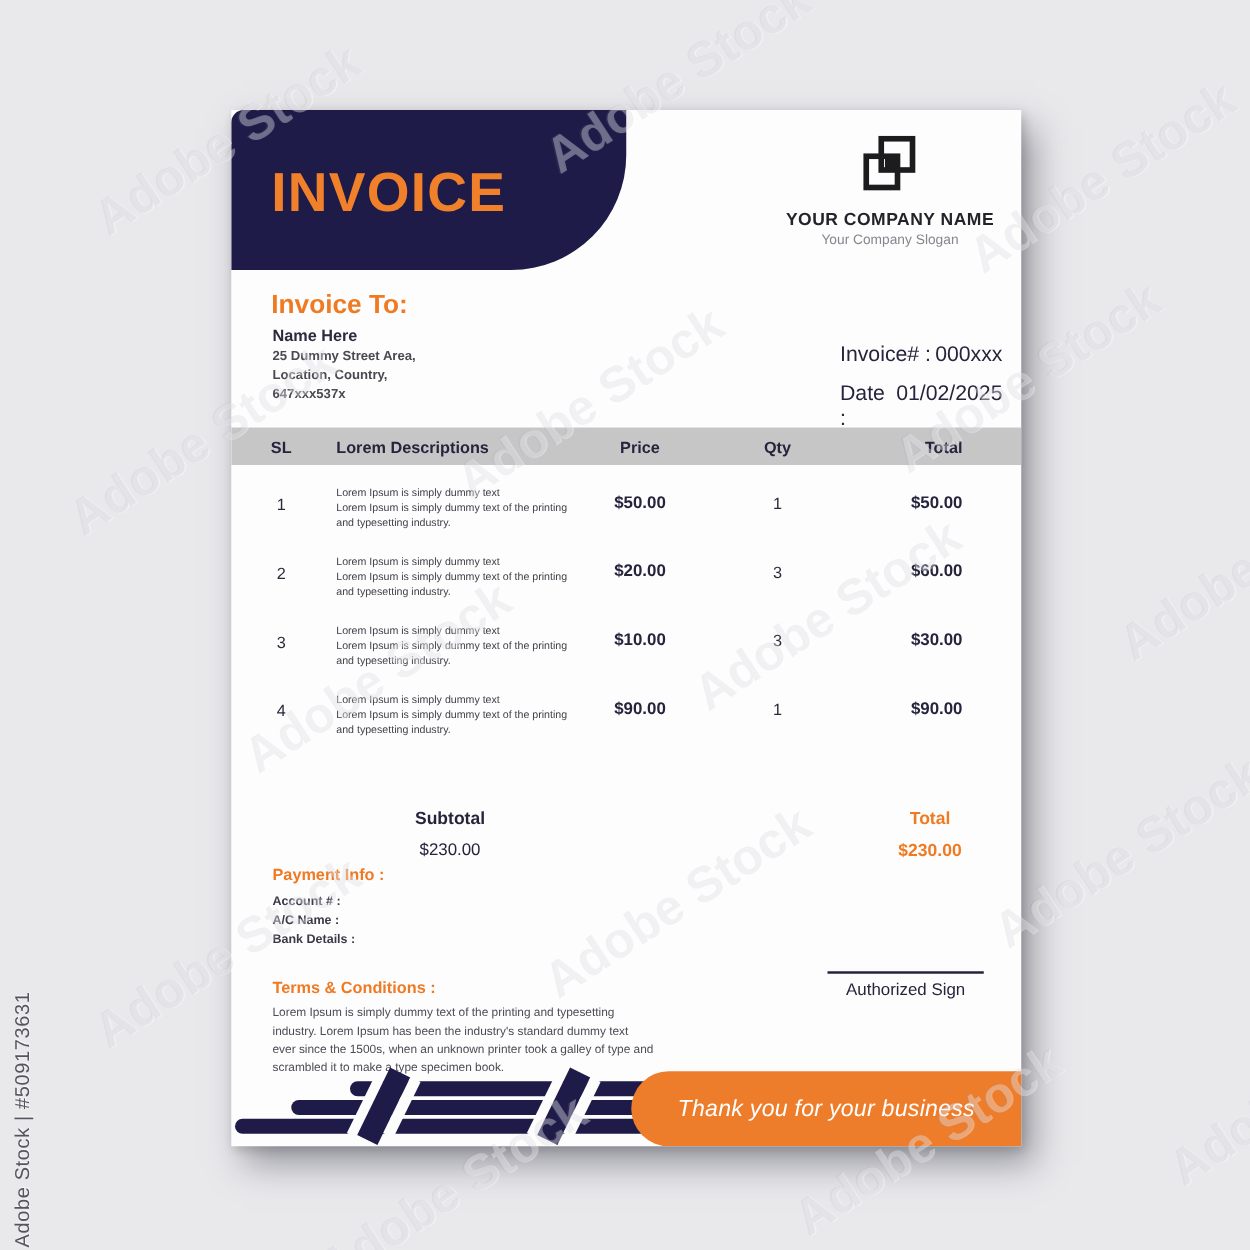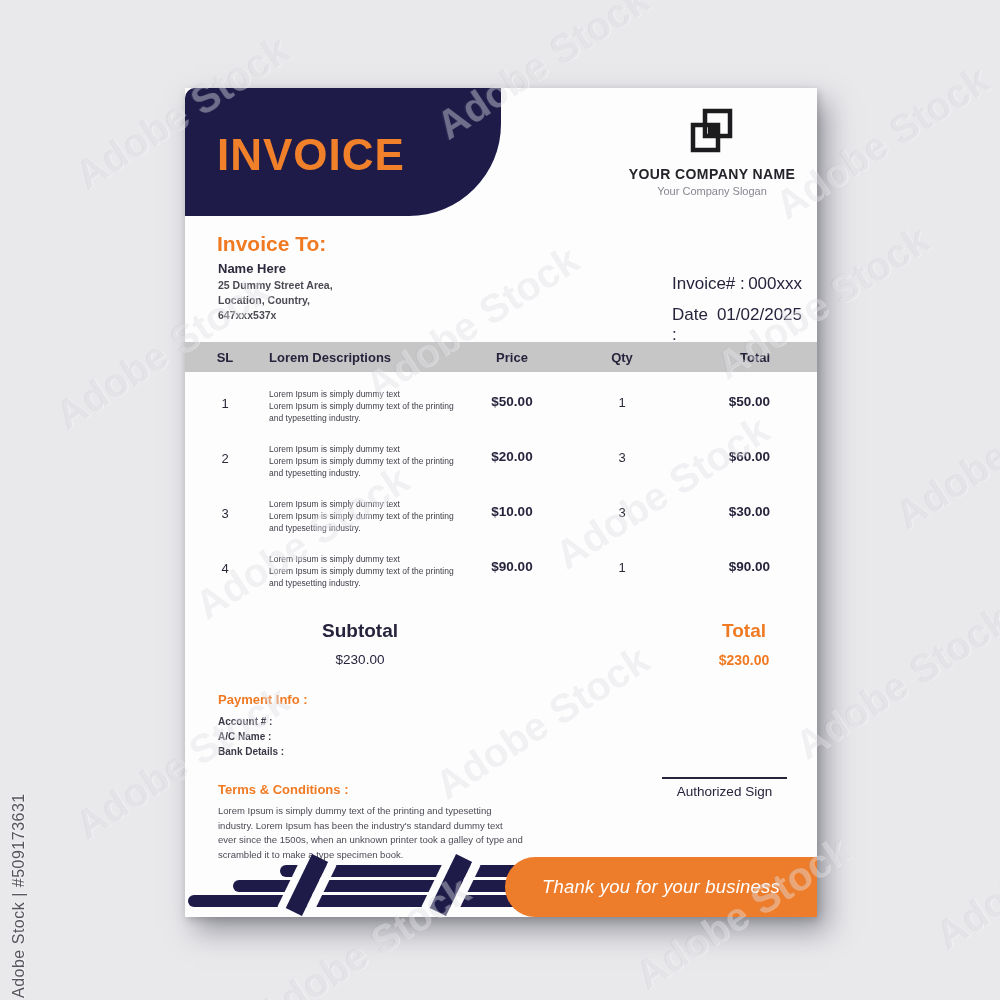--- a/index.html
+++ b/index.html
@@ -50,21 +50,21 @@
   .h-total,.c-total { text-align:right; }
   .rows { position:absolute; left:0; top:284px; width:100%; padding-top:16px; }
   .row { height:55px; align-items:start; }
   .c-sl { font-size:13px; color:#2b2a3a; padding-top:8px; }
   .c-desc { font-size:8.5px; color:#404049; line-height:12px; }
   .c-price,.c-total { font-size:13.5px; font-weight:bold; color:#26243c; padding-top:6px; }
   .c-qty { font-size:13px; color:#2b2a3a; padding-top:7px; }
   
   .sum { position:absolute; top:532px; width:150px; text-align:center; }
   .sum-subtotal { left:100px; } .sum-tax { left:246px; } .sum-total { left:484px; }
-  .sum-label { font-size:19px; font-weight:bold; color:#26243c; }
+  .sum-label { font-size:14px; font-weight:bold; color:#26243c;margin-top:26px; }
   .sum-value { font-size:13.5px; color:#26243c; margin-top:10px; }
   .sum-total .sum-label { color:#f07a22; }
   .sum-total .sum-value { color:#f07a22; font-weight:bold; font-size:14px; }
   
   .payment-h { position:absolute; left:33px; top:604px; font-size:13px; font-weight:bold; color:#f07a22; }
   .payment-lines { position:absolute; left:33px; top:626px; font-size:10px; font-weight:bold;
     color:#3a3947; line-height:15px; }
   
   .sig-line { position:absolute; left:477px; top:689px; width:125px; height:2px; background:#26243c; }
   .sig-text { position:absolute; left:452px; top:696px; width:175px; text-align:center;

